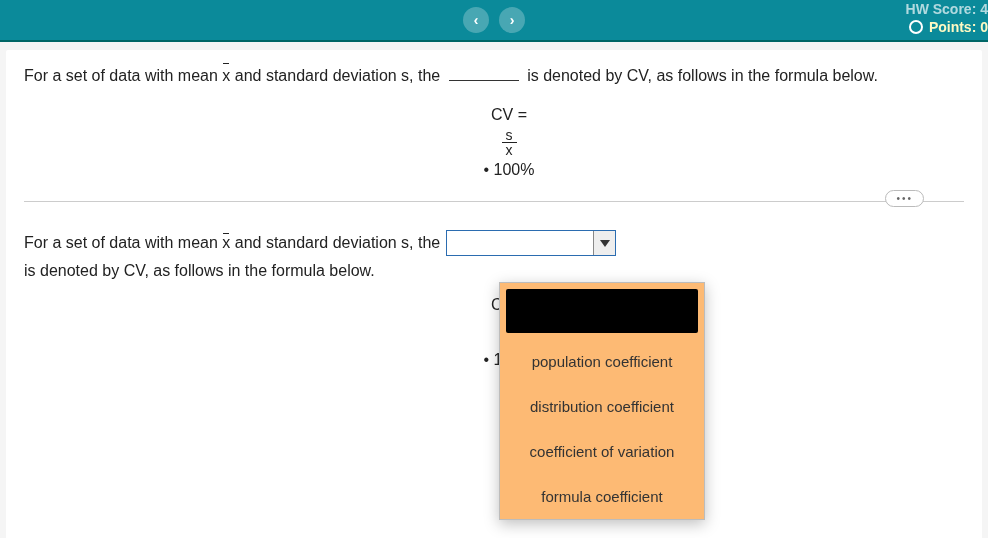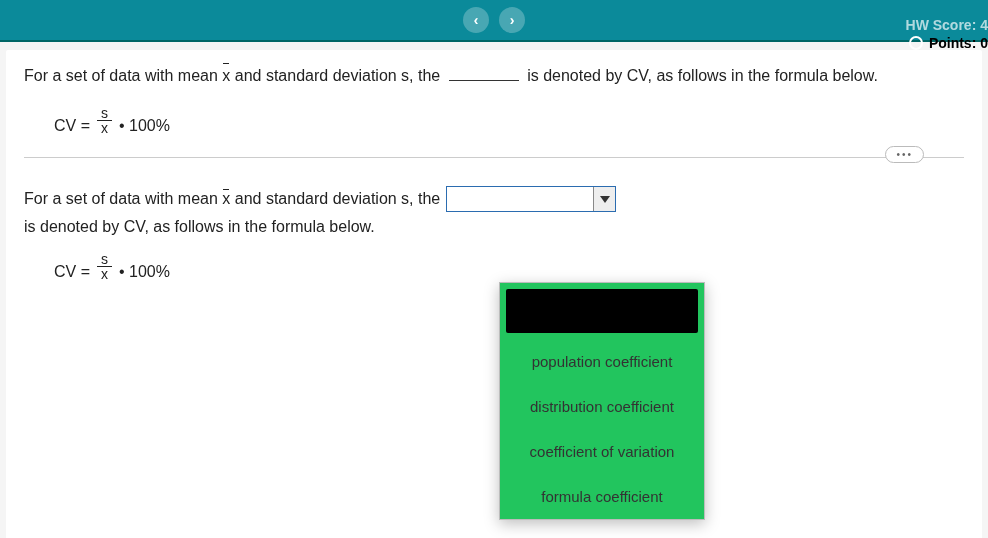--- a/index.html
+++ b/index.html
@@ -42,48 +42,49 @@
       cursor: pointer;
     }
     .q-title {
       font-weight: bold;
       font-size: 17px;
       color: #fff;
     }
     .header-right {
       position: absolute;
       right: 0;
-      top: 16px;
+      top: 0;
       text-align: right;
       font-size: 14px;
       line-height: 1.3;
     }
     .score-line { color: #cfe8ec; font-weight: bold; opacity: 0.85;}
-    .points-line { color: #000000; font-weight: bold; display:flex; align-items:center; gap:6px; justify-content:flex-end;}
+    .points-line { color: #fef9c3; font-weight: bold; display:flex; align-items:center; gap:6px; justify-content:flex-end;}
     .radio-empty {
       width: 14px; height: 14px; border: 2px solid #fff; border-radius: 50%; display:inline-block;
     }
     .content {
       background: #fff;
       margin: 8px 6px 0 6px;
       padding: 14px 18px 20px 18px;
       height: 490px;
       border-radius: 2px;
     }
     .instr { font-size: 16px; color: #222; margin-bottom: 18px; }
     .stem { font-size: 16px; color: #222; margin-bottom: 18px; line-height: 1.5;}
     .blank { display:inline-block; border-bottom: 1.5px solid #333; width: 70px; height: 0.9em; vertical-align: baseline; margin: 0 4px;}
     .formula {
       font-size: 16px;
       color: #222;
       margin-left: 30px;
       margin-bottom: 22px;
       display: flex;
-      align-items: flex-end;
+      align-items: center;
       gap: 4px;
+      flex-direction: column;
     }
     .frac {
       display: inline-flex;
       flex-direction: column;
       align-items: center;
       vertical-align: middle;
       margin: 0 3px;
       line-height: 1;
     }
     .frac .num { border-bottom: 1.2px solid #222; padding: 0 4px; font-size: 14px;}
@@ -145,21 +146,21 @@
       justify-content: center;
       margin-left: auto;
       background: #eee;
     }
     .select-arrow svg { width: 10px; height: 10px; }
     .dropdown {
       position: absolute;
       left: 499px;
       top: 282px;
       width: 206px;
-      background: #22c55e;
+      background: #fdba74;
       border: 1px solid #bcbcbc;
       box-shadow: 0 4px 14px rgba(0,0,0,0.25);
       z-index: 10;
     }
     .dropdown-item {
       padding: 14px 16px;
       font-size: 15px;
       color: #333;
       text-align: center;
       cursor: pointer;

